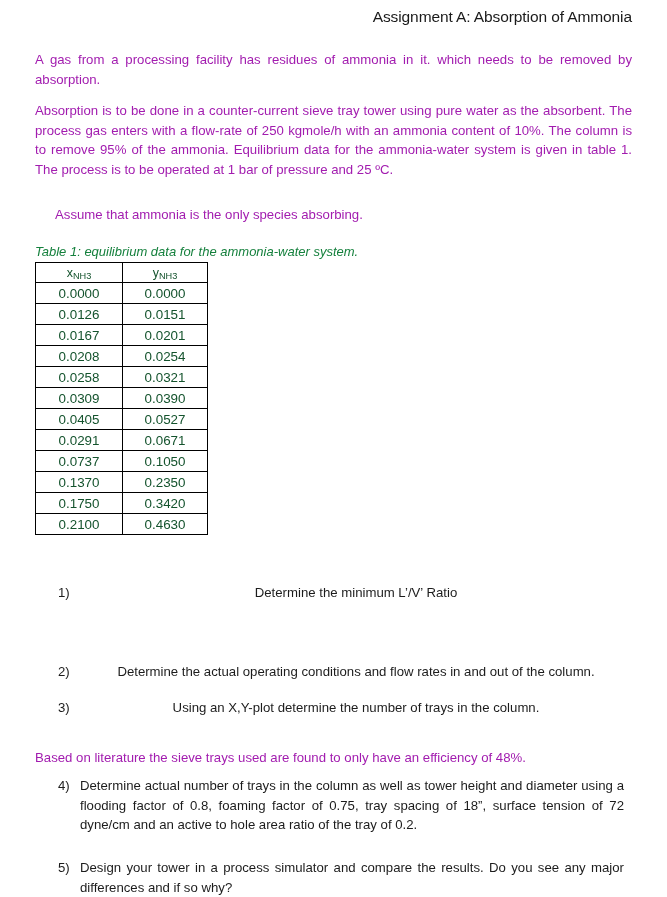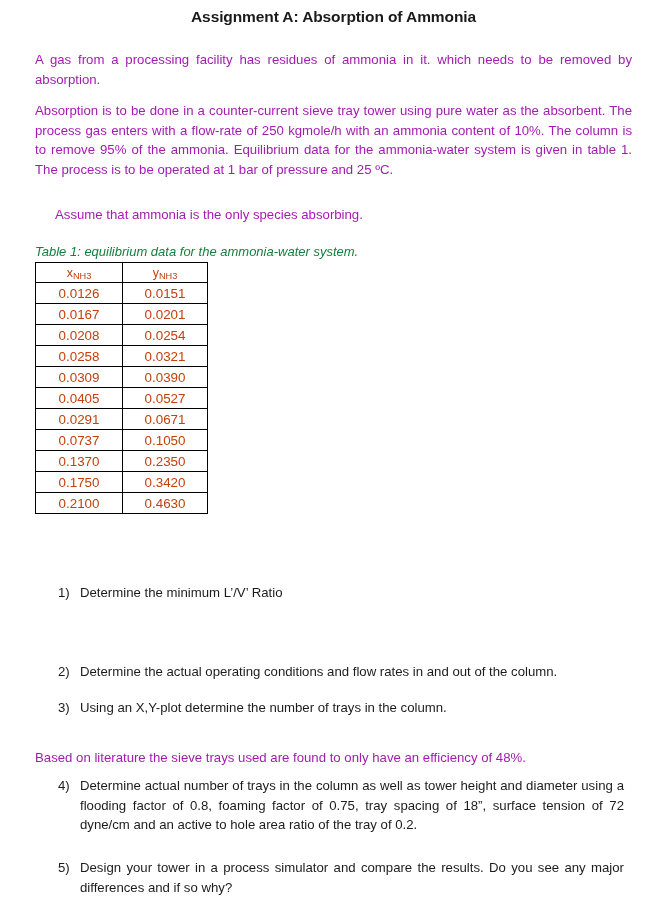--- a/index.html
+++ b/index.html
@@ -24,23 +24,23 @@
     height: 897px;
     box-sizing: border-box;
     padding: 0;
   }
 
   .doc-title {
     position: absolute;
     left: 35px;
     top: 8px;
     width: 597px;
-    text-align: center;
+    text-align: right;
     font-size: 15.5px;
-    font-weight: bold;
+    font-weight: normal;
     letter-spacing: -0.1px;
     color: #1a1a1a;
   }
 
   .para {
     position: absolute;
     left: 35px;
     width: 597px;
     font-size: 13.2px;
     line-height: 19.5px;
@@ -71,21 +71,21 @@
     width: 172px;
     table-layout: fixed;
   }
   table.eq-table td, table.eq-table th {
     border: 1px solid #000000;
     text-align: center;
     padding: 0;
     height: 21px;
     font-size: 13.4px;
     font-weight: normal;
-    color: #c2410c;
+    color: #14532d;
     vertical-align: middle;
     box-sizing: border-box;
   }
   table.eq-table th {
     height: 20px;
     font-size: 12.4px;
   }
   table.eq-table th sub {
     font-size: 9.2px;
     vertical-align: baseline;
@@ -109,21 +109,21 @@
     top: 0;
     width: 22px;
     text-align: left;
   }
   .q-item .q-text {
     display: block;
     margin-left: 22px;
     text-align: justify;
     text-justify: inter-word;
   }
-  .q-item .q-text.nojust { text-align: left; }
+  .q-item .q-text.nojust { text-align: center; }
 
   .q1 { top: 583px; }
   .q2 { top: 662px; }
   .q3 { top: 698px; }
   .q4 { top: 776px; width: 566px; }
   .q5 { top: 858px; width: 566px; }
 
   .mid1 { top: 632px; }
   .mid2 { top: 748px; }
 </style>
@@ -148,20 +148,24 @@
       <col class="c2">
     </colgroup>
     <thead>
       <tr>
         <th><span>x</span><sub>NH3</sub></th>
         <th><span>y</span><sub>NH3</sub></th>
       </tr>
     </thead>
     <tbody>
       <tr>
+          <td>0.0000</td>
+          <td>0.0000</td>
+        </tr>
+      <tr>
           <td>0.0126</td>
           <td>0.0151</td>
         </tr>
       <tr>
           <td>0.0167</td>
           <td>0.0201</td>
         </tr>
       <tr>
           <td>0.0208</td>
           <td>0.0254</td>

